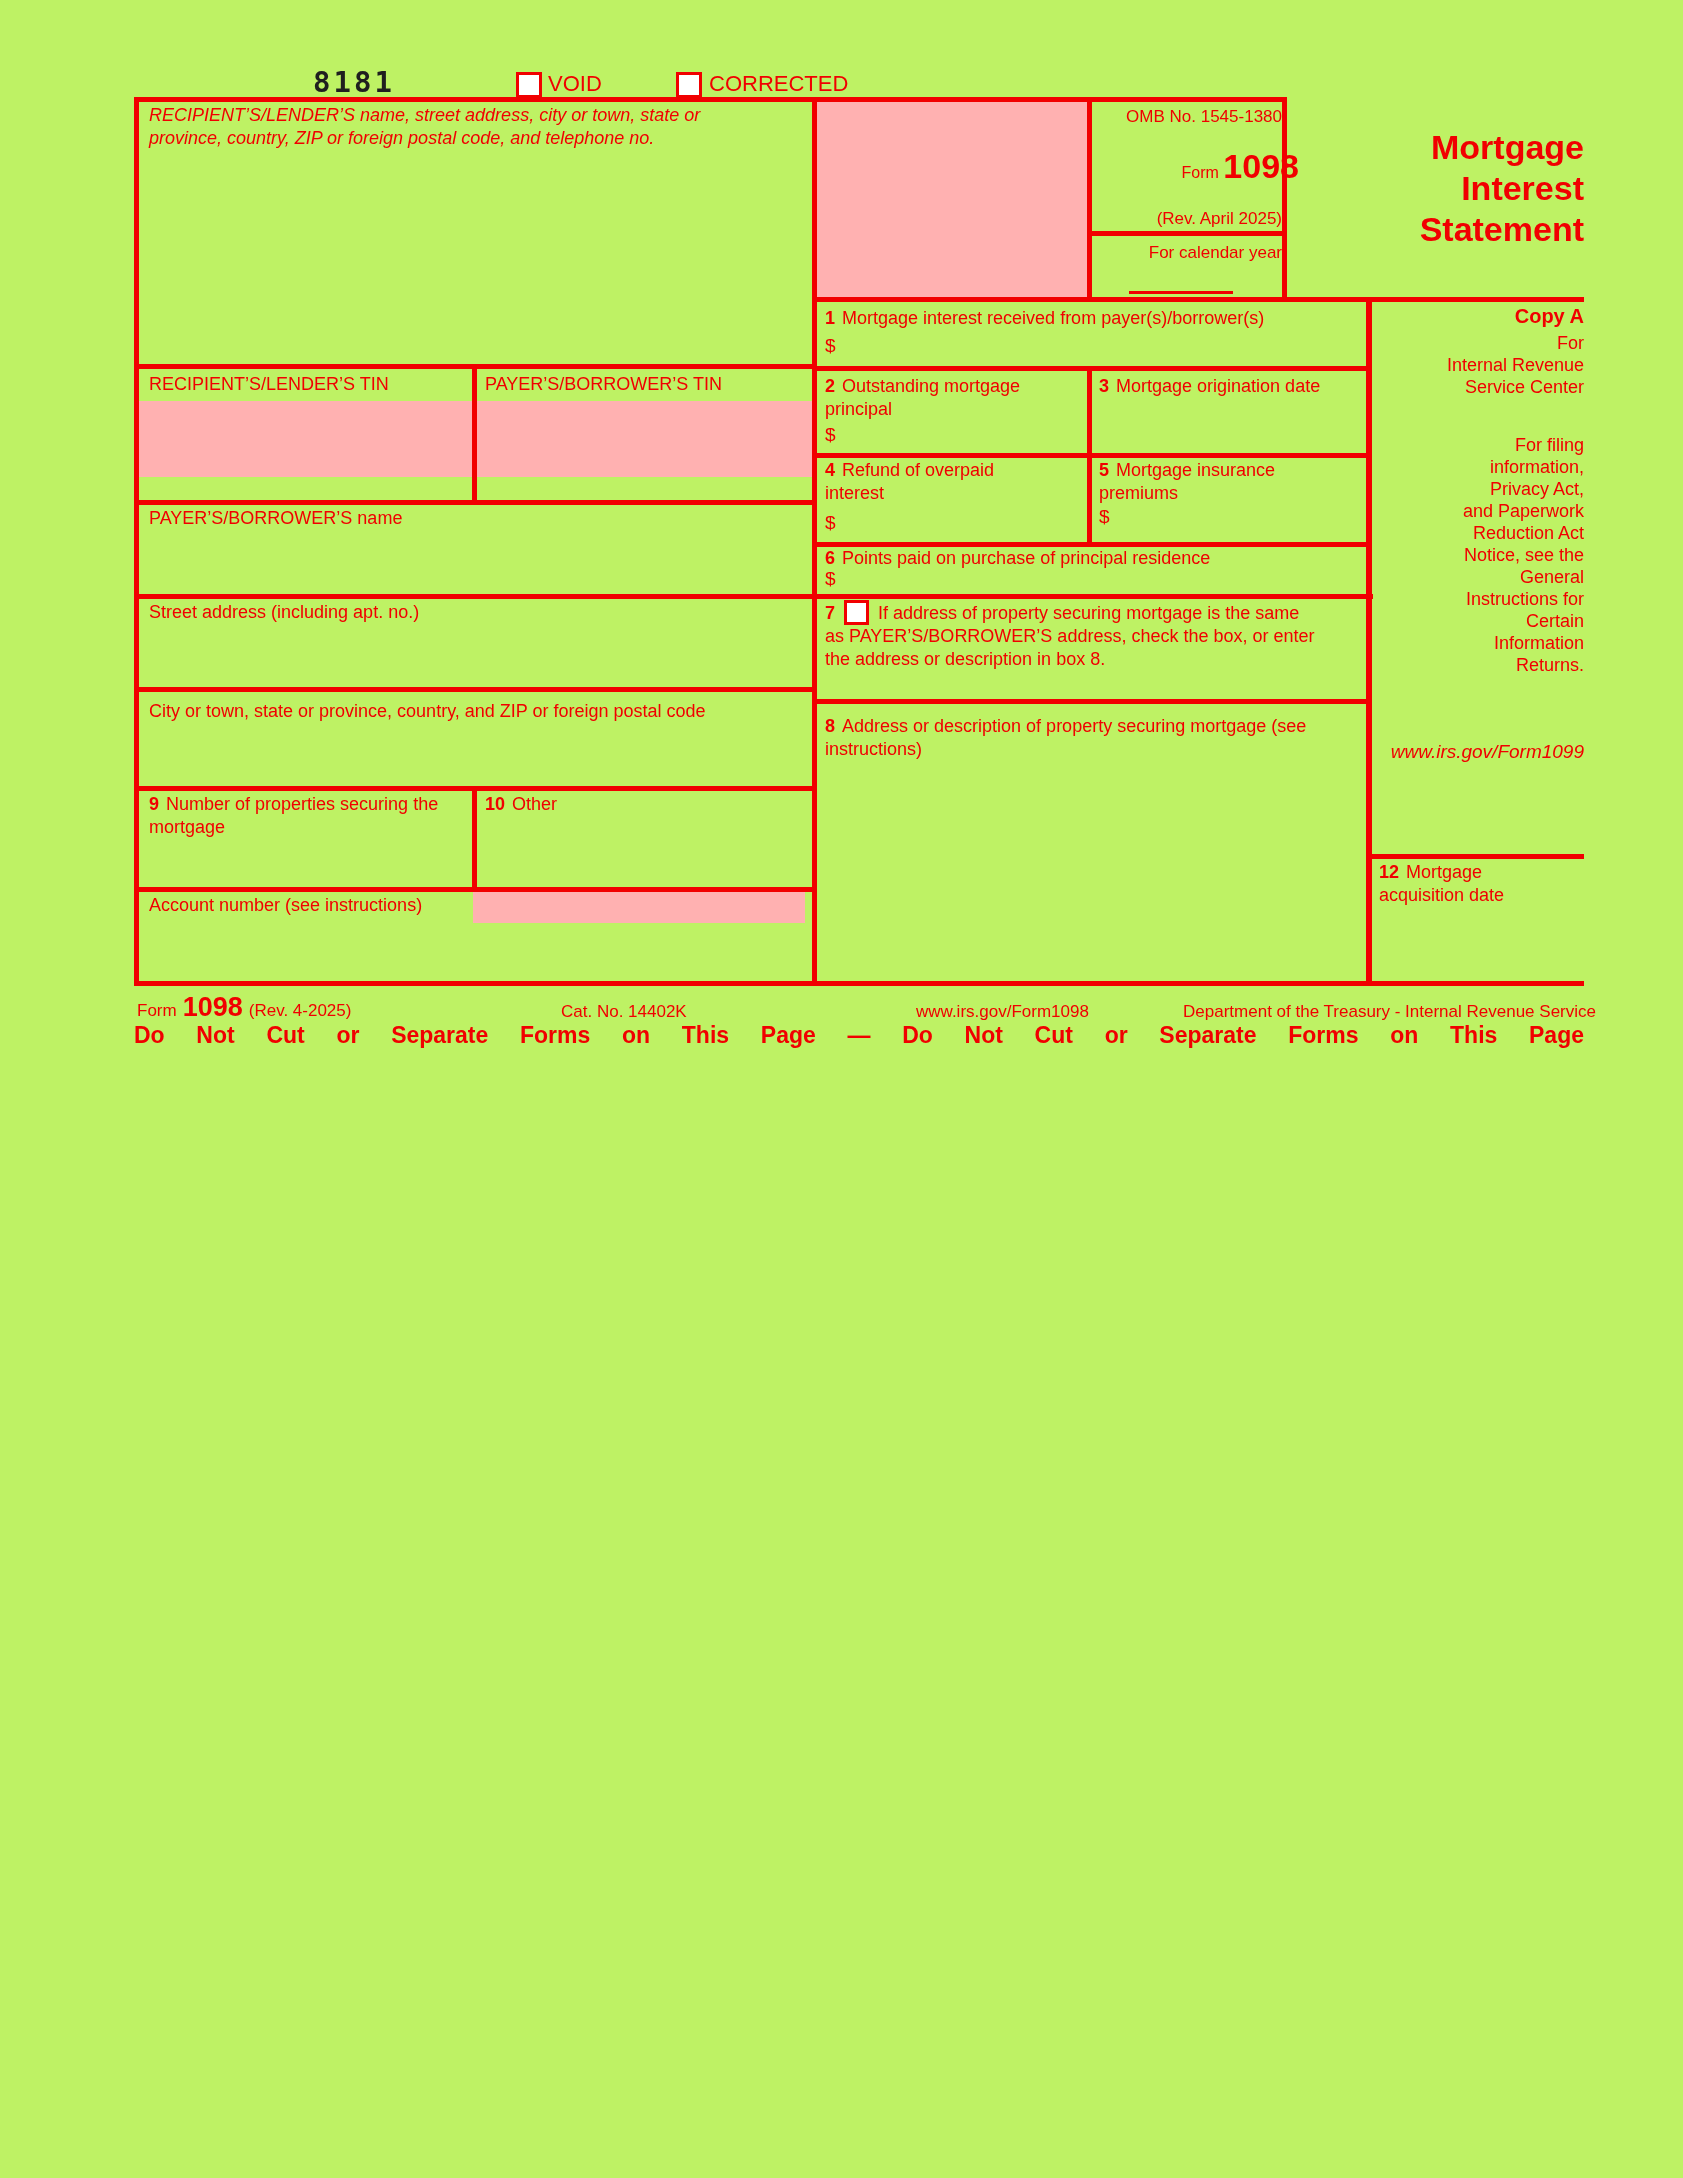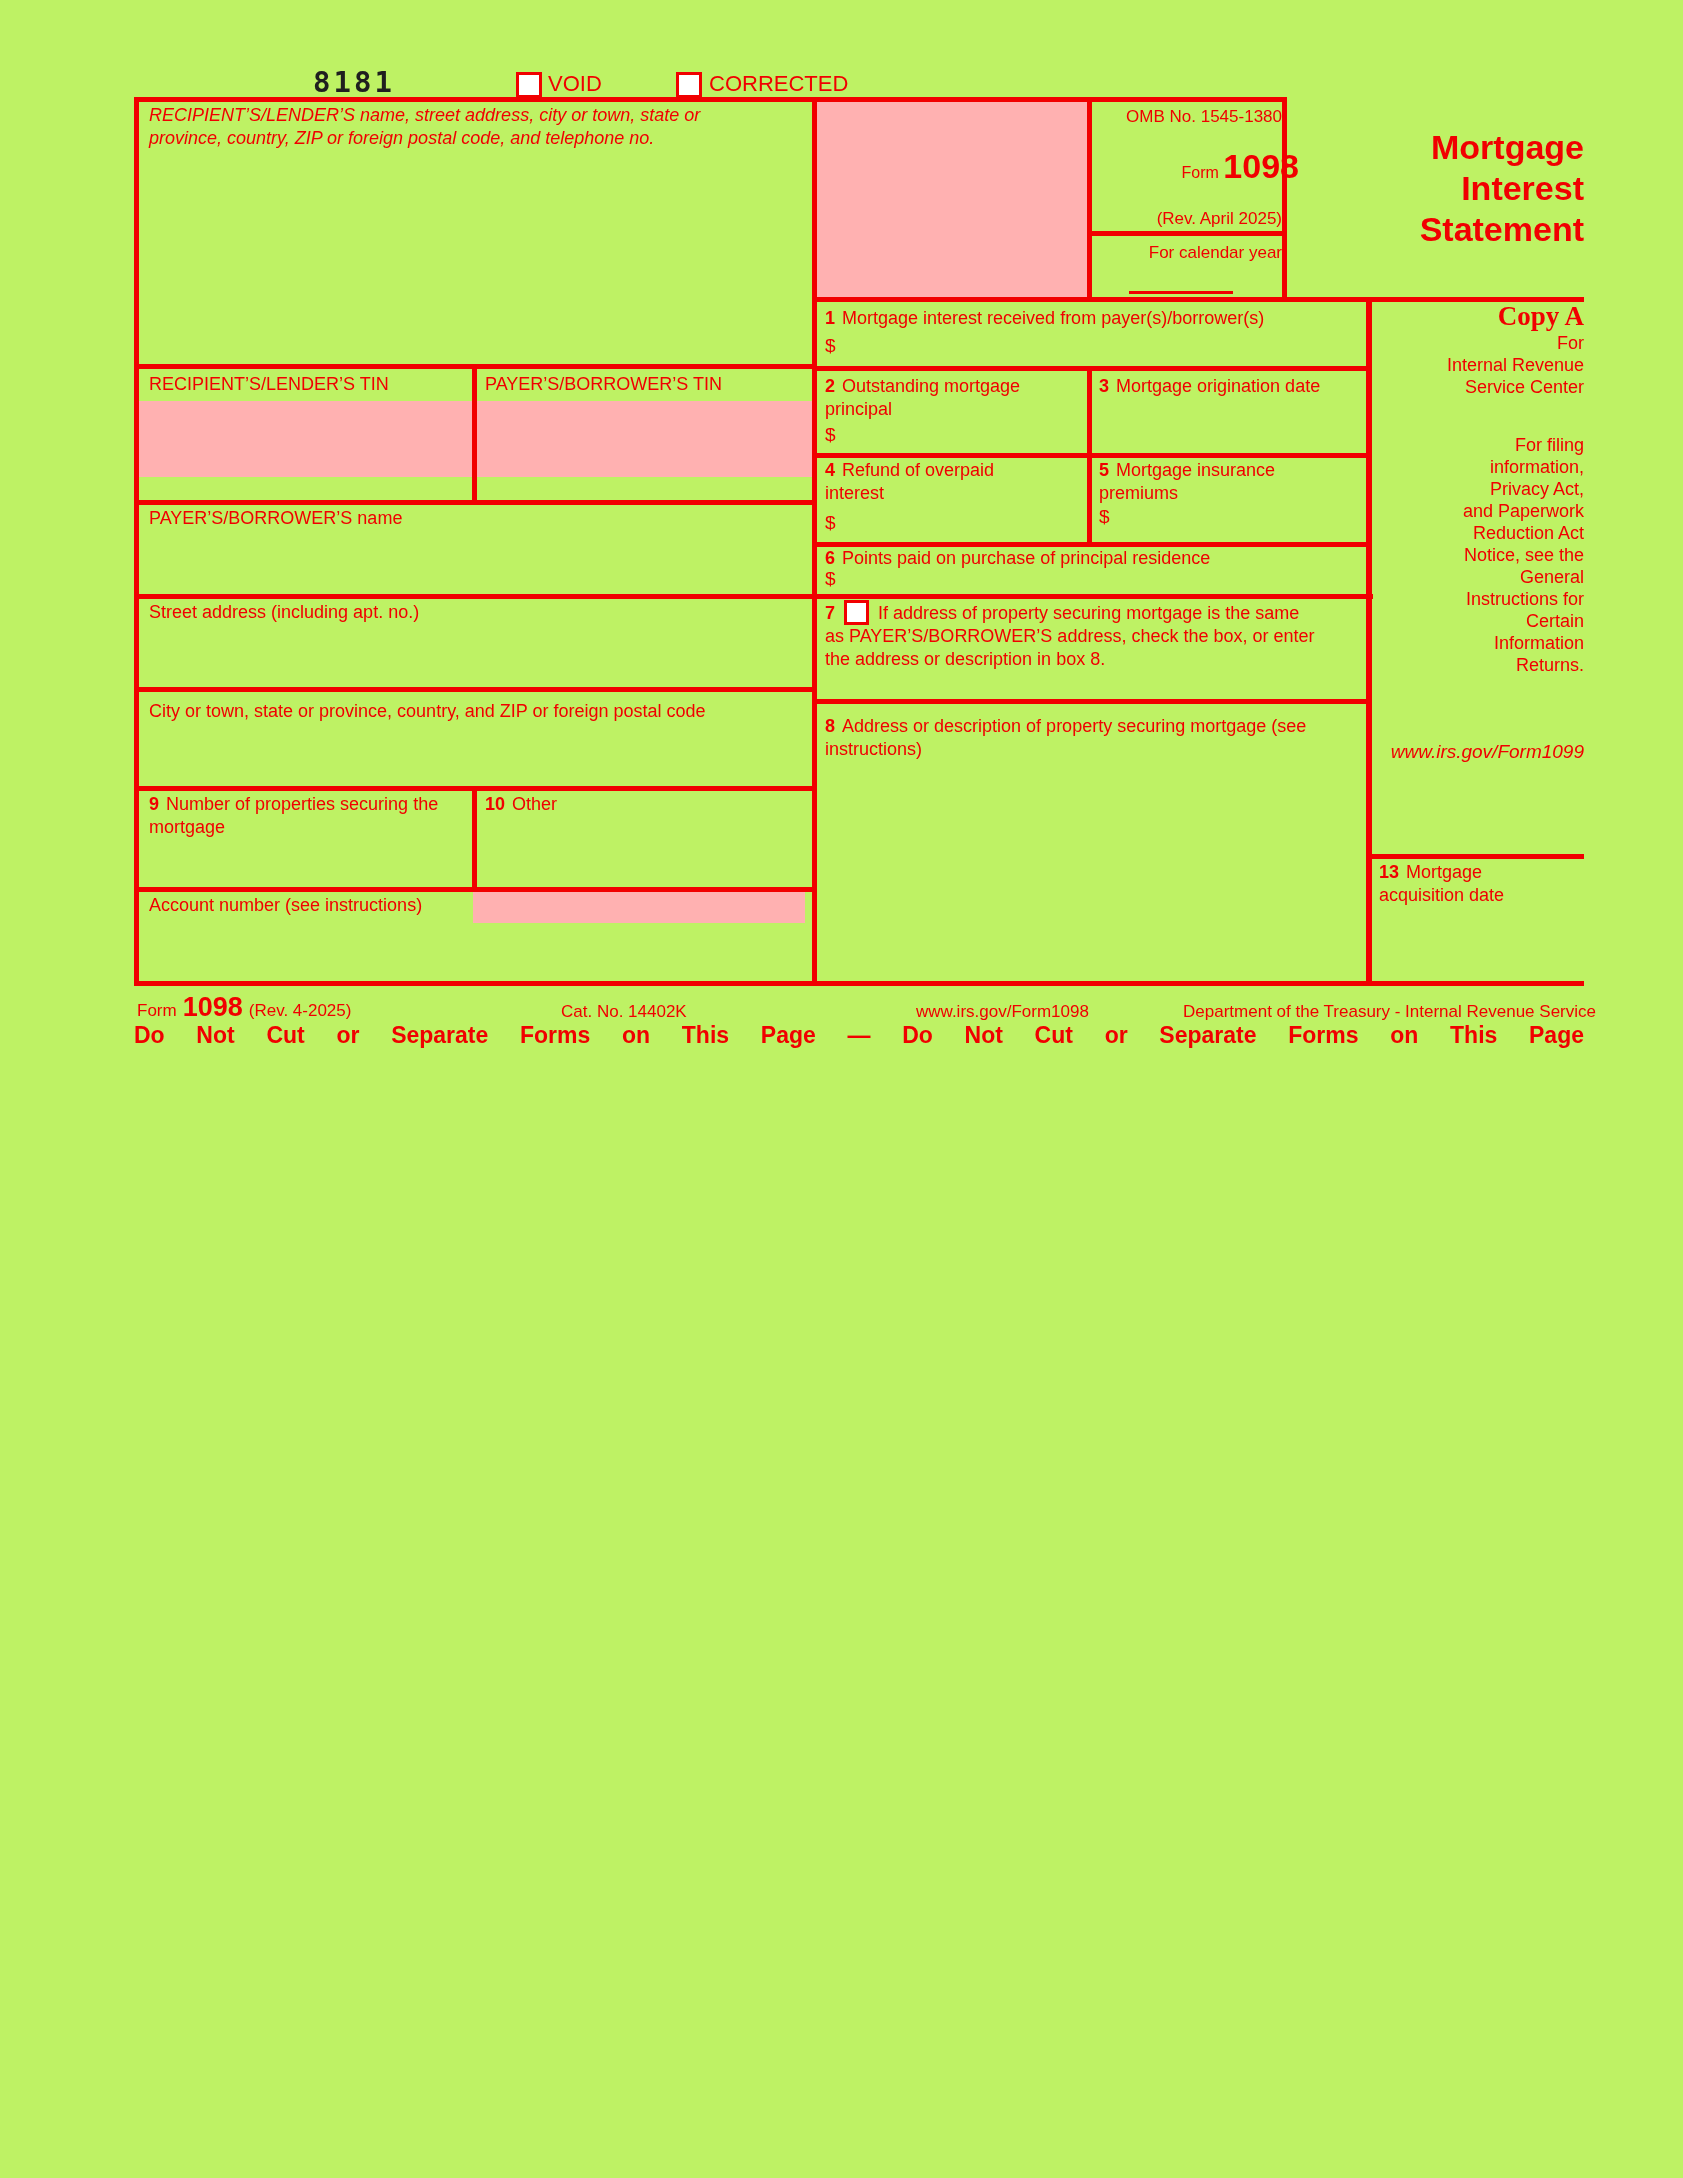--- a/index.html
+++ b/index.html
@@ -19,21 +19,21 @@
   .num{font-weight:bold;margin-right:7px;}
   .dollar{position:absolute;font-size:19px;color:var(--red);}
   .cbox{position:absolute;width:20px;height:20px;border:3px solid var(--red);background:#fff;}
   .cbox-inline{display:inline-block;width:19px;height:19px;border:3px solid var(--red);background:#fff;vertical-align:-6px;margin:0 9px 0 2px;}
   .code{position:absolute;left:313px;top:65px;font-family:"DejaVu Sans Mono",monospace;
         font-weight:bold;font-size:29px;letter-spacing:3px;color:var(--ink);}
   .chk-lbl{position:absolute;font-size:22px;color:var(--red);}
   .title-block{position:absolute;right:99px;top:127px;text-align:right;
         font-size:34px;font-weight:bold;line-height:41px;color:var(--red);}
   .copy-block{position:absolute;right:99px;top:300px;width:297px;text-align:right;color:var(--red);}
-  .copy-title{font-size:27px;font-weight:bold;line-height:32px;font-family:Liberation Serif, serif;}
+  .copy-title{font-size:20px;font-weight:bold;line-height:32px;}
   .ca-line{font-size:18px;line-height:22px;}
   .ca-bold{font-weight:normal;}
   .ca-gap{margin-top:36px;}
   .irs-url{position:absolute;right:99px;top:741px;font-size:19px;font-style:italic;color:var(--red);}
   .omb-cell{position:absolute;left:1092px;width:190px;text-align:right;color:var(--red);}
   .footer-form{position:absolute;left:137px;top:992px;display:flex;align-items:baseline;gap:6px;color:var(--red);}
   .footer-form .fw{font-size:17px;}
   .footer-form .fn{font-size:27px;font-weight:bold;}
   .footer-txt{position:absolute;top:1002px;font-size:17px;color:var(--red);}
   .do-not-cut{position:absolute;left:134px;top:1022px;width:1450px;font-size:23px;font-weight:bold;
@@ -151,21 +151,21 @@
   </div>
 
   <div class="lbl" style="left:825px;top:715px;width:540px;">
     <div>
       <span class="num">8</span><span>Address or description of property securing mortgage (see</span>
     </div>
     <div>instructions)</div>
   </div>
 
   <div class="lbl" style="left:1379px;top:861px;width:158px;">
-    <span class="num">13</span><span>Mortgage acquisition date</span>
+    <span class="num">12</span><span>Mortgage acquisition date</span>
   </div>
 
   <div class="copy-block">
     <div class="copy-title">Copy A</div>
     <div class="ca-line ca-bold">For</div>
     <div class="ca-line ca-bold">Internal Revenue</div>
     <div class="ca-line ca-bold">Service Center</div>
     <div class="ca-line ca-gap">For filing</div>
     <div class="ca-line">information,</div>
     <div class="ca-line">Privacy Act,</div>

